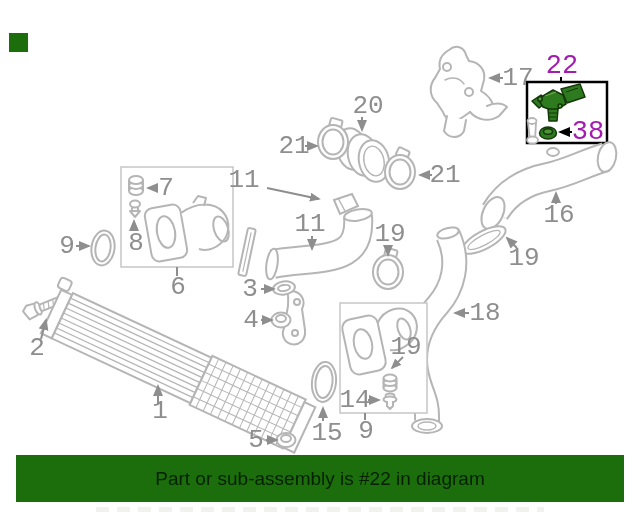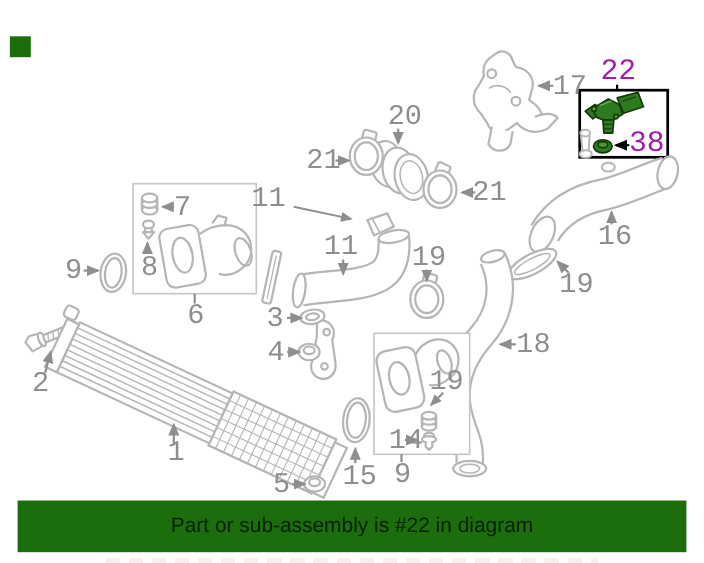--- a/index.html
+++ b/index.html
@@ -273,21 +273,21 @@
   <div class="co" style="left:251px;top:320px">4</div>
   <div class="co" style="left:256px;top:440px">5</div>
   <div class="co" style="left:178px;top:287px">6</div>
   <div class="co" style="left:166px;top:188px">7</div>
   <div class="co" style="left:136px;top:243px">8</div>
   <div class="co" style="left:67px;top:246px">9</div>
   <div class="co" style="left:310px;top:224px">11</div>
   <div class="co" style="left:244px;top:180px">11</div>
   <div class="co" style="left:366px;top:431px">9</div>
   <div class="co" style="left:406px;top:347px">19</div>
-  <div class="co" style="left:369px;top:400px">14</div>
+  <div class="co" style="left:355px;top:400px">14</div>
   <div class="co" style="left:327px;top:433px">15</div>
   <div class="co" style="left:559px;top:215px">16</div>
   <div class="co" style="left:518px;top:78px">17</div>
   <div class="co" style="left:485px;top:313px">18</div>
   <div class="co" style="left:390px;top:234px">19</div>
   <div class="co" style="left:524px;top:258px">19</div>
   <div class="co" style="left:368px;top:106px">20</div>
   <div class="co" style="left:294px;top:146px">21</div>
   <div class="co" style="left:445px;top:175px">21</div>
   <div class="co black" style="left:562px;top:66px">22</div>

